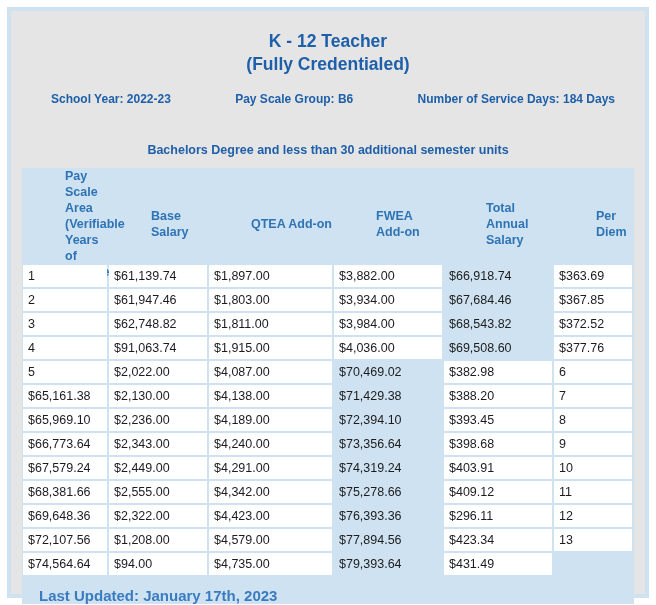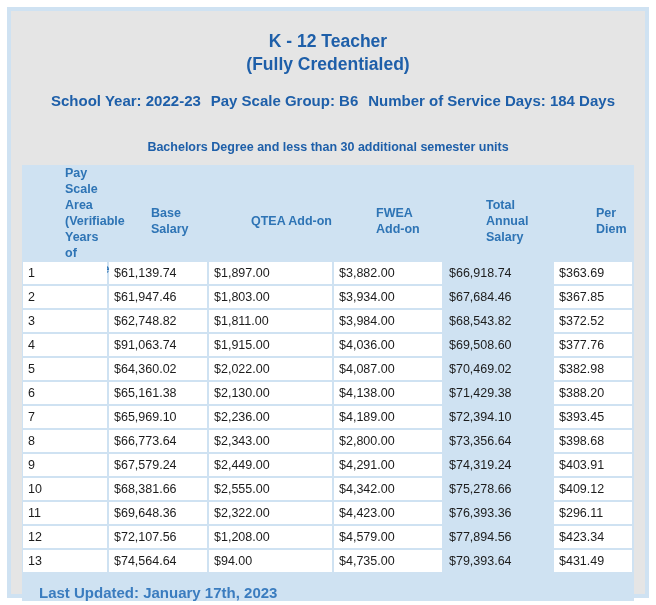--- a/index.html
+++ b/index.html
@@ -24,22 +24,22 @@
     position:absolute;inset:11px;
     display:flex;flex-direction:column;
   }
   .title{
     margin-top:8px;text-align:center;
     font-size:17.5px;font-weight:bold;color:var(--blue-dark);
     line-height:23px;
   }
   .info-row{
     display:flex;justify-content:space-between;align-items:baseline;
-    margin:16px 19px 8px 29px;
-    font-size:15px;font-weight:bold;color:var(--blue-dark);
+    margin:16px 19px 14px 29px;
+    font-size:12px;font-weight:bold;color:var(--blue-dark);
   }
   .subtitle{
     margin-top:23px;text-align:center;
     font-size:12.5px;font-weight:bold;color:var(--blue-dark);
   }
   .table-area{
     margin-top:11px;flex:1;
     background:var(--lightblue);
     padding:0 2px 0 1px;
     display:flex;flex-direction:column;
@@ -126,21 +126,20 @@
   <div class="td">$372.52</div>
 
   <div class="td">4</div>
   <div class="td">$91,063.74</div>
   <div class="td">$1,915.00</div>
   <div class="td">$4,036.00</div>
   <div class="td is-total">$69,508.60</div>
   <div class="td">$377.76</div>
 
   <div class="td">5</div>
-  <div class="td">$64,360.02</div>
   <div class="td">$2,022.00</div>
   <div class="td">$4,087.00</div>
   <div class="td is-total">$70,469.02</div>
   <div class="td">$382.98</div>
 
   <div class="td">6</div>
   <div class="td">$65,161.38</div>
   <div class="td">$2,130.00</div>
   <div class="td">$4,138.00</div>
   <div class="td is-total">$71,429.38</div>
@@ -149,21 +148,21 @@
   <div class="td">7</div>
   <div class="td">$65,969.10</div>
   <div class="td">$2,236.00</div>
   <div class="td">$4,189.00</div>
   <div class="td is-total">$72,394.10</div>
   <div class="td">$393.45</div>
 
   <div class="td">8</div>
   <div class="td">$66,773.64</div>
   <div class="td">$2,343.00</div>
-  <div class="td">$2,800.00</div>
+  <div class="td">$4,240.00</div>
   <div class="td is-total">$73,356.64</div>
   <div class="td">$398.68</div>
 
   <div class="td">9</div>
   <div class="td">$67,579.24</div>
   <div class="td">$2,449.00</div>
   <div class="td">$4,291.00</div>
   <div class="td is-total">$74,319.24</div>
   <div class="td">$403.91</div>
 

